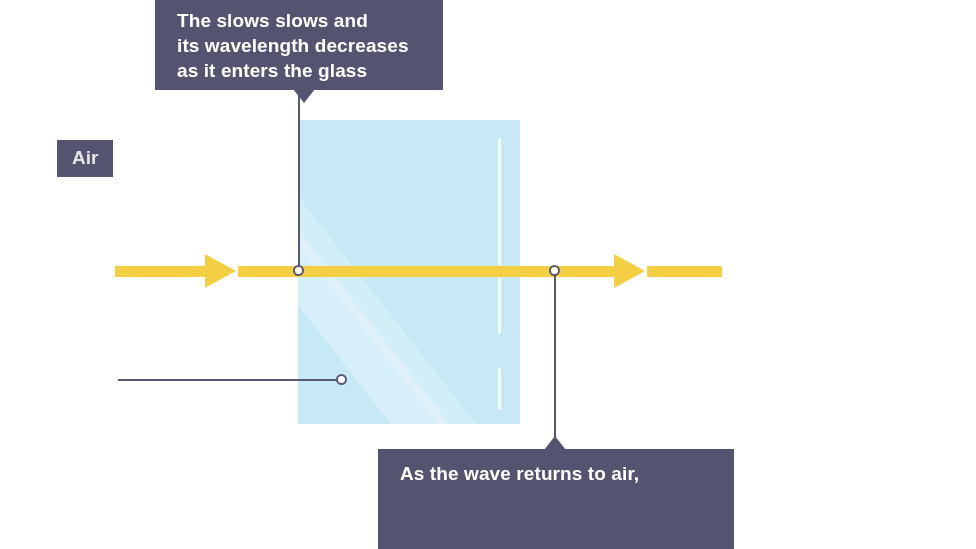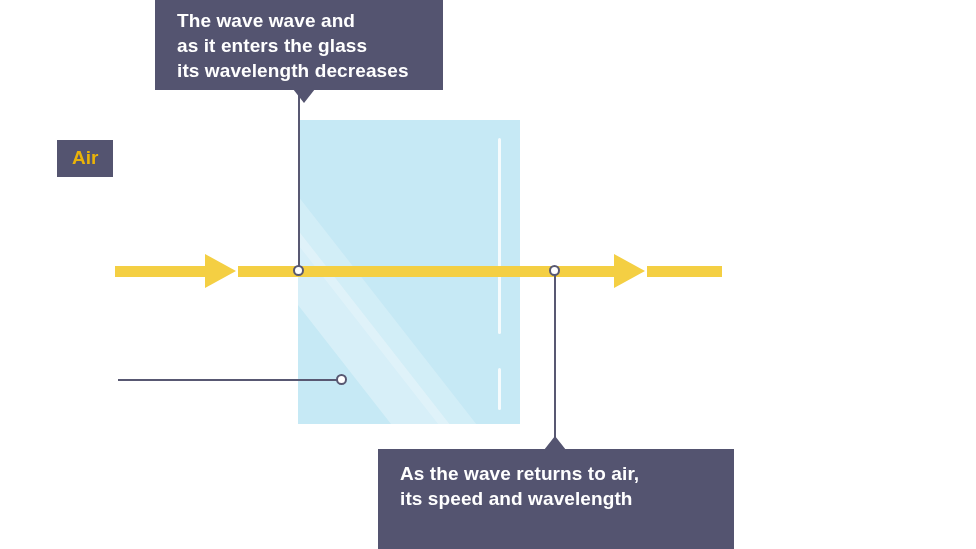--- a/index.html
+++ b/index.html
@@ -143,21 +143,21 @@
     height: 0;
     border-left: 11px solid transparent;
     border-right: 11px solid transparent;
     border-bottom: 14px solid #545470;
   }
 
   
   .mat-label {
     position: absolute;
     background: #545470;
-    color: #eab308;
+    color: #e5e5e5;
     font-weight: bold;
     font-size: 19px;
     line-height: 20px;
     padding: 8px 15px 9px 15px;
     box-sizing: border-box;
     white-space: nowrap;
   }
   .label-air   { left: 57px; top: 140px; }
   .label-glass { left: 31px; top: 364px; }
   .label-glass .tail {
@@ -191,28 +191,27 @@
 
   <div class="connector vert conn-top"></div>
   <div class="connector vert conn-bottom"></div>
   <div class="connector horiz conn-glass"></div>
 
   <div class="node node-entry"></div>
   <div class="node node-exit"></div>
   <div class="node node-glass"></div>
 
   <div class="callout callout-top">
-    <span class="line">The wave wave and</span>
+    <span class="line">The slows slows and</span>
+    <span class="line">its wavelength decreases</span>
     <span class="line">as it enters the glass</span>
-    <span class="line">its wavelength decreases</span>
     <span class="tail"></span>
   </div>
 
   <div class="callout callout-bottom">
     <span class="tail"></span>
     <span class="line">As the wave returns to air,</span>
-    <span class="line">its speed and wavelength</span>
   </div>
 
   <div class="mat-label label-air">Air</div>
 
 
 </div>
 
 </body></html>

